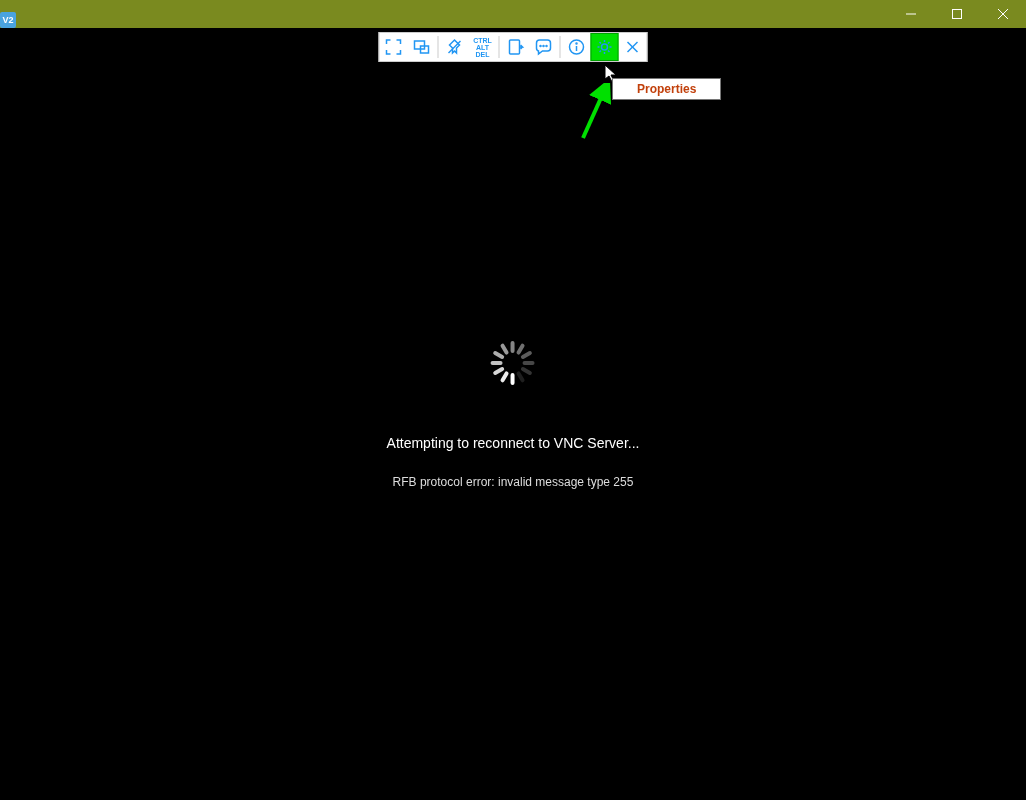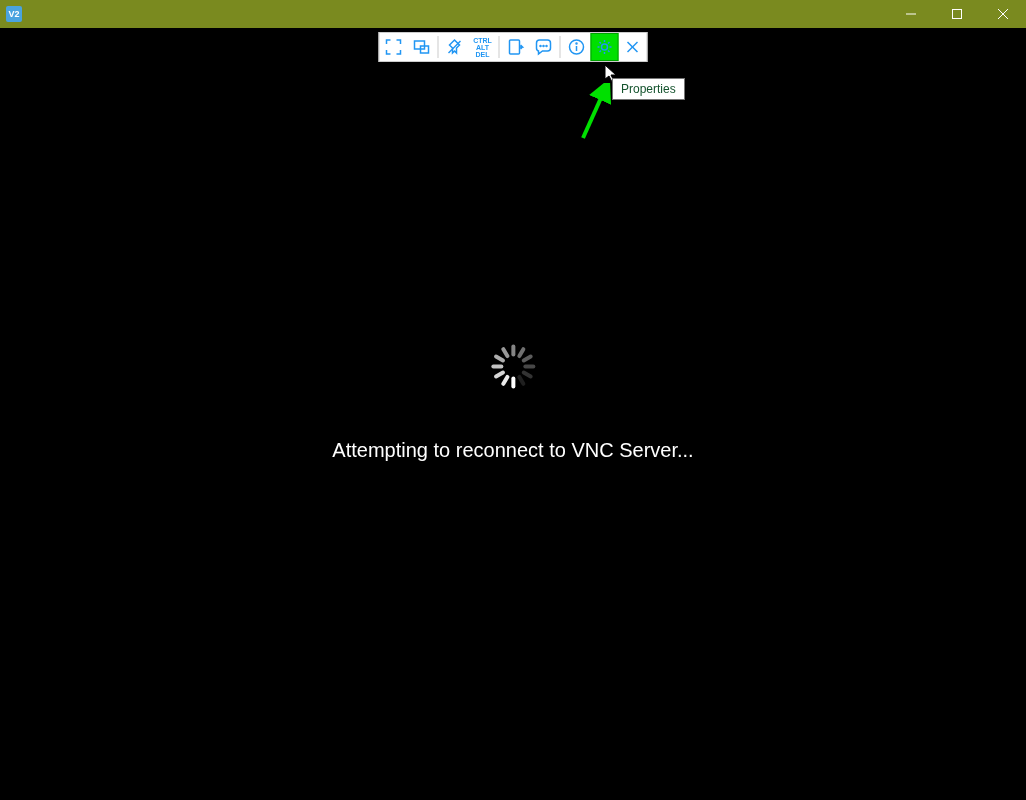--- a/index.html
+++ b/index.html
@@ -8,22 +8,21 @@
       height: 800px;
       font-family: "Segoe UI", Tahoma, sans-serif;
       background: #000;
       overflow: hidden;
       position: relative;
     }
     .titlebar {
       height: 28px;
       background: #7a8a1f;
       display: flex;
-      align-items: center;
-      padding-left: 6px;
+      align-items: flex-end;
       color: #fff;
       font-size: 12px;
       position: relative;
     }
     .vnc-logo {
       width: 16px;
       height: 16px;
       background: #4aa3df;
       display: inline-flex;
       align-items: center;
@@ -97,25 +96,26 @@
       height: 22px;
       background: #ccc;
       margin: 0 2px;
     }
     .tooltip {
       position: absolute;
       top: 50px;
       left: 612px;
       background: #fff;
       border: 1px solid #767676;
-      padding: 3px 8px;
+      padding: 3px 24px;
       font-size: 12px;
-      color: #14532d;
+      color: #c2410c;
       box-shadow: 1px 1px 3px rgba(0,0,0,0.3);
       z-index: 50;
+      font-weight: bold;
     }
     .annotation-arrow {
       position: absolute;
       top: 55px;
       left: 575px;
       z-index: 40;
       pointer-events: none;
     }
     .cursor {
       position: absolute;
@@ -155,21 +155,21 @@
     .spinner div:nth-child(3){transform:translate(-2px,10px) rotate(60deg);opacity:.84}
     .spinner div:nth-child(4){transform:translate(-2px,10px) rotate(90deg);opacity:.76}
     .spinner div:nth-child(5){transform:translate(-2px,10px) rotate(120deg);opacity:.68}
     .spinner div:nth-child(6){transform:translate(-2px,10px) rotate(150deg);opacity:.6}
     .spinner div:nth-child(7){transform:translate(-2px,10px) rotate(180deg);opacity:.52}
     .spinner div:nth-child(8){transform:translate(-2px,10px) rotate(210deg);opacity:.44}
     .spinner div:nth-child(9){transform:translate(-2px,10px) rotate(240deg);opacity:.36}
     .spinner div:nth-child(10){transform:translate(-2px,10px) rotate(270deg);opacity:.28}
     .spinner div:nth-child(11){transform:translate(-2px,10px) rotate(300deg);opacity:.2}
     .spinner div:nth-child(12){transform:translate(-2px,10px) rotate(330deg);opacity:.12}
-    .status-line1 { font-size: 20px; margin-bottom: 24px; }
+    .status-line1 { font-size: 14px; margin-bottom: 24px; }
     .status-line2 { font-size: 12px; color: #ddd; }
   </style>
 </head>
 <body>
 
 <div class="titlebar">
   <span class="vnc-logo">V2</span>
   <div class="window-controls">
     <div class="win-btn">
       <svg width="10" height="10">
@@ -277,15 +277,16 @@
         <div></div>
         <div></div>
       <div></div>
         <div></div>
         <div></div>
         <div></div>
         <div></div>
         <div></div>
     </div>
     <div class="status-line1">Attempting to reconnect to VNC Server...</div>
+    <div class="status-line2">RFB protocol error: invalid message type 255</div>
   </div>
 
 </div>
 
 </body></html>

